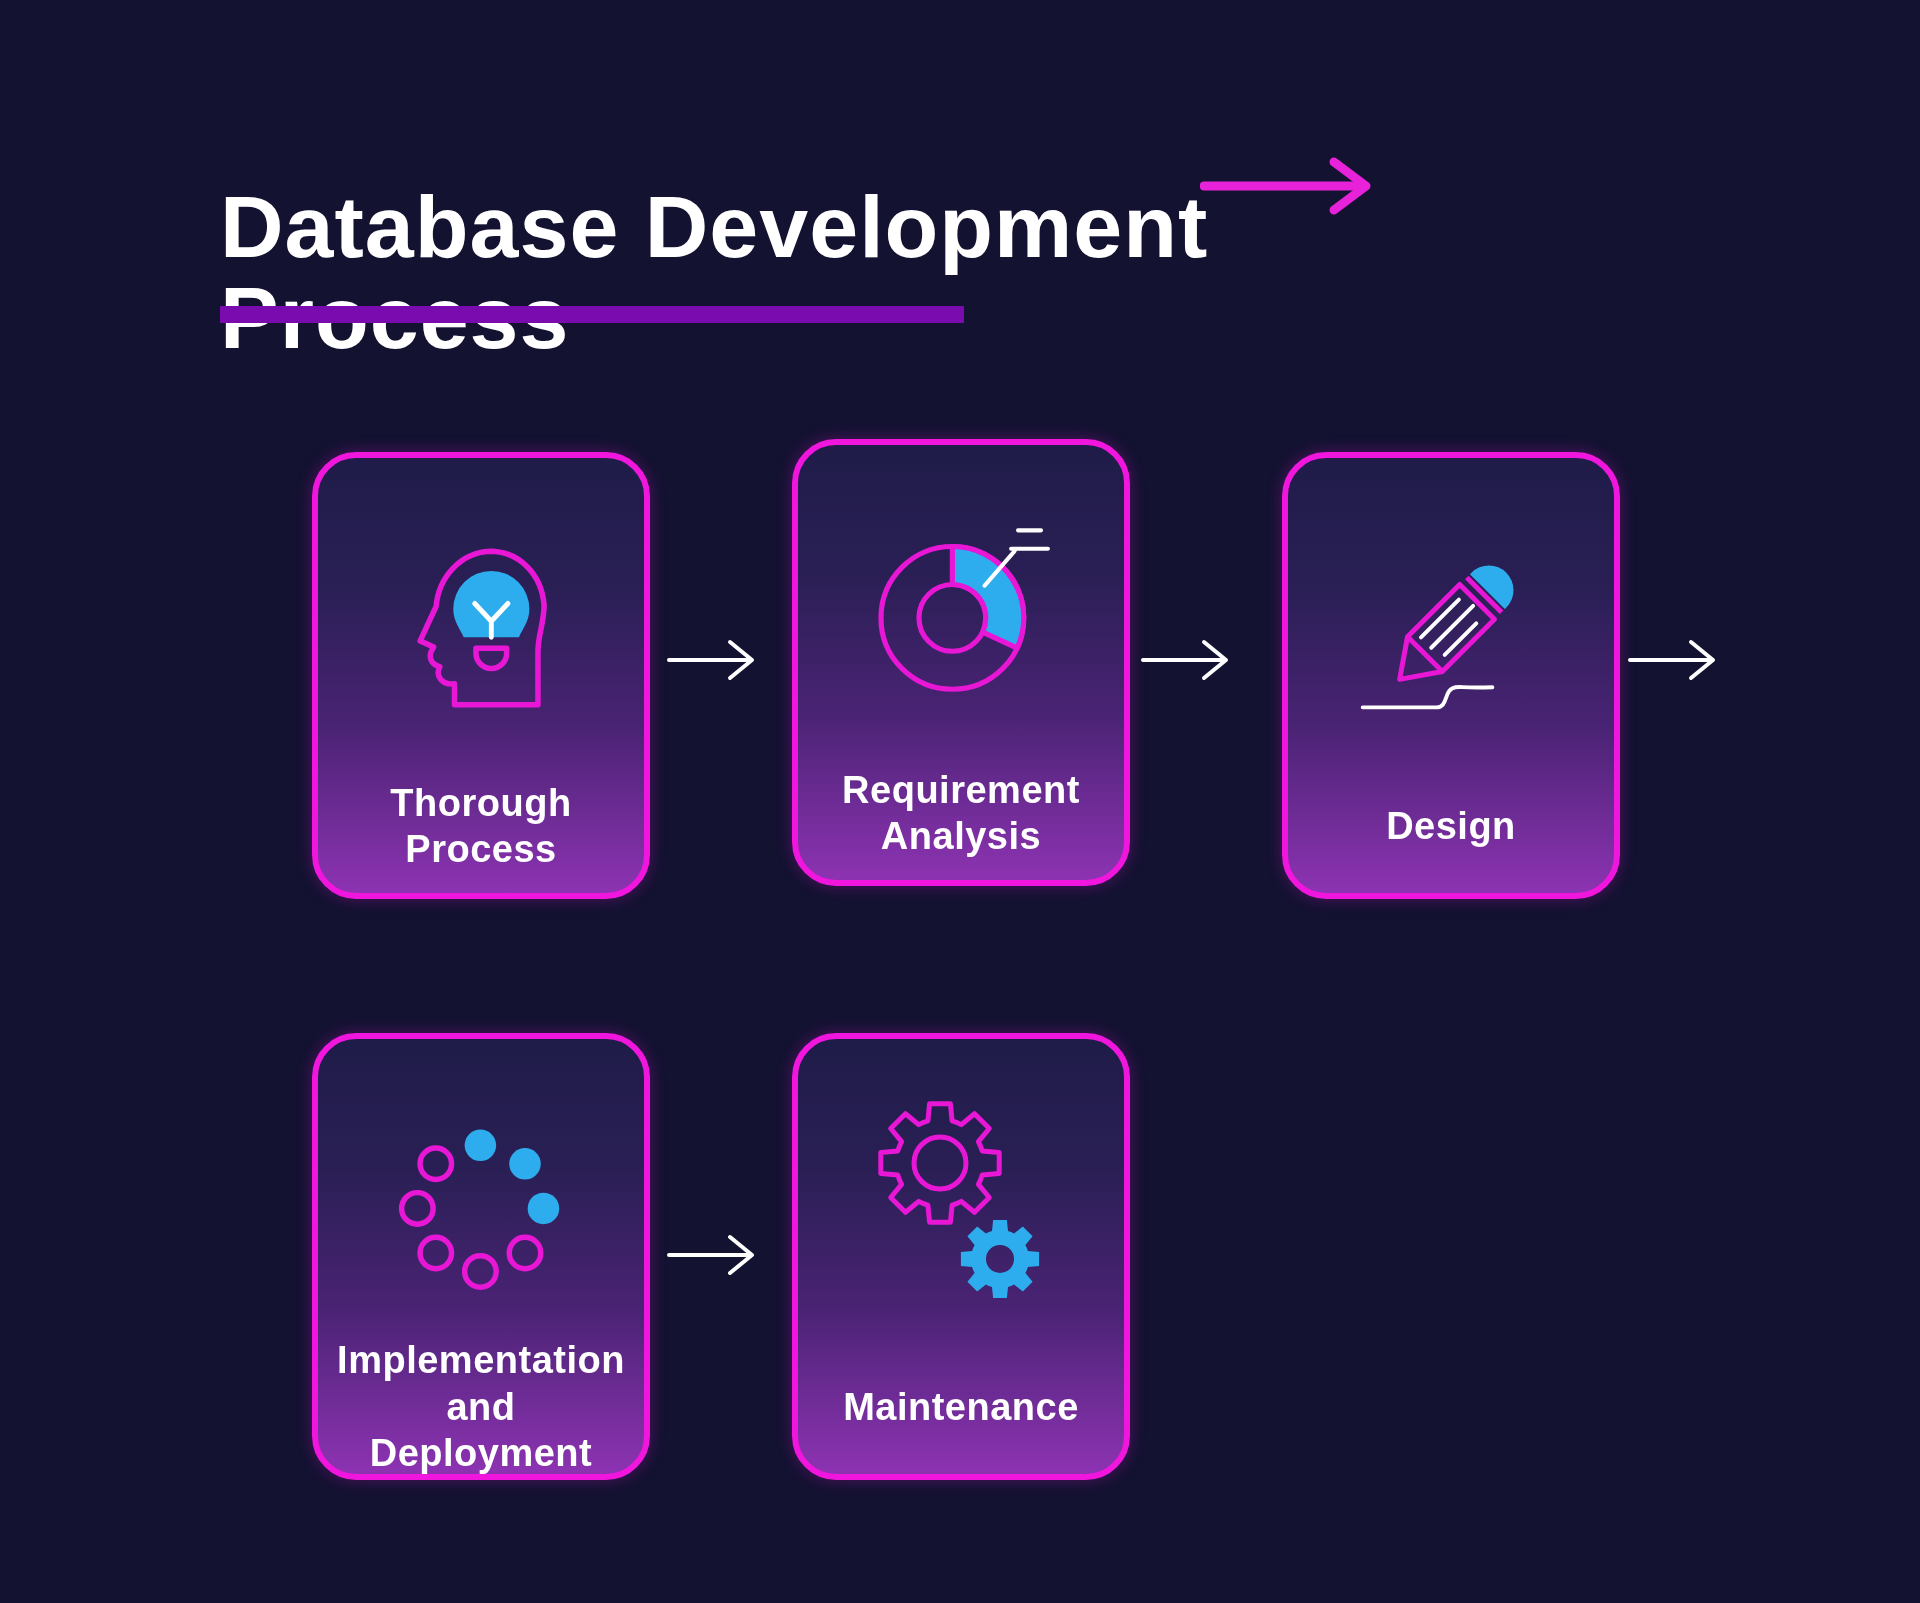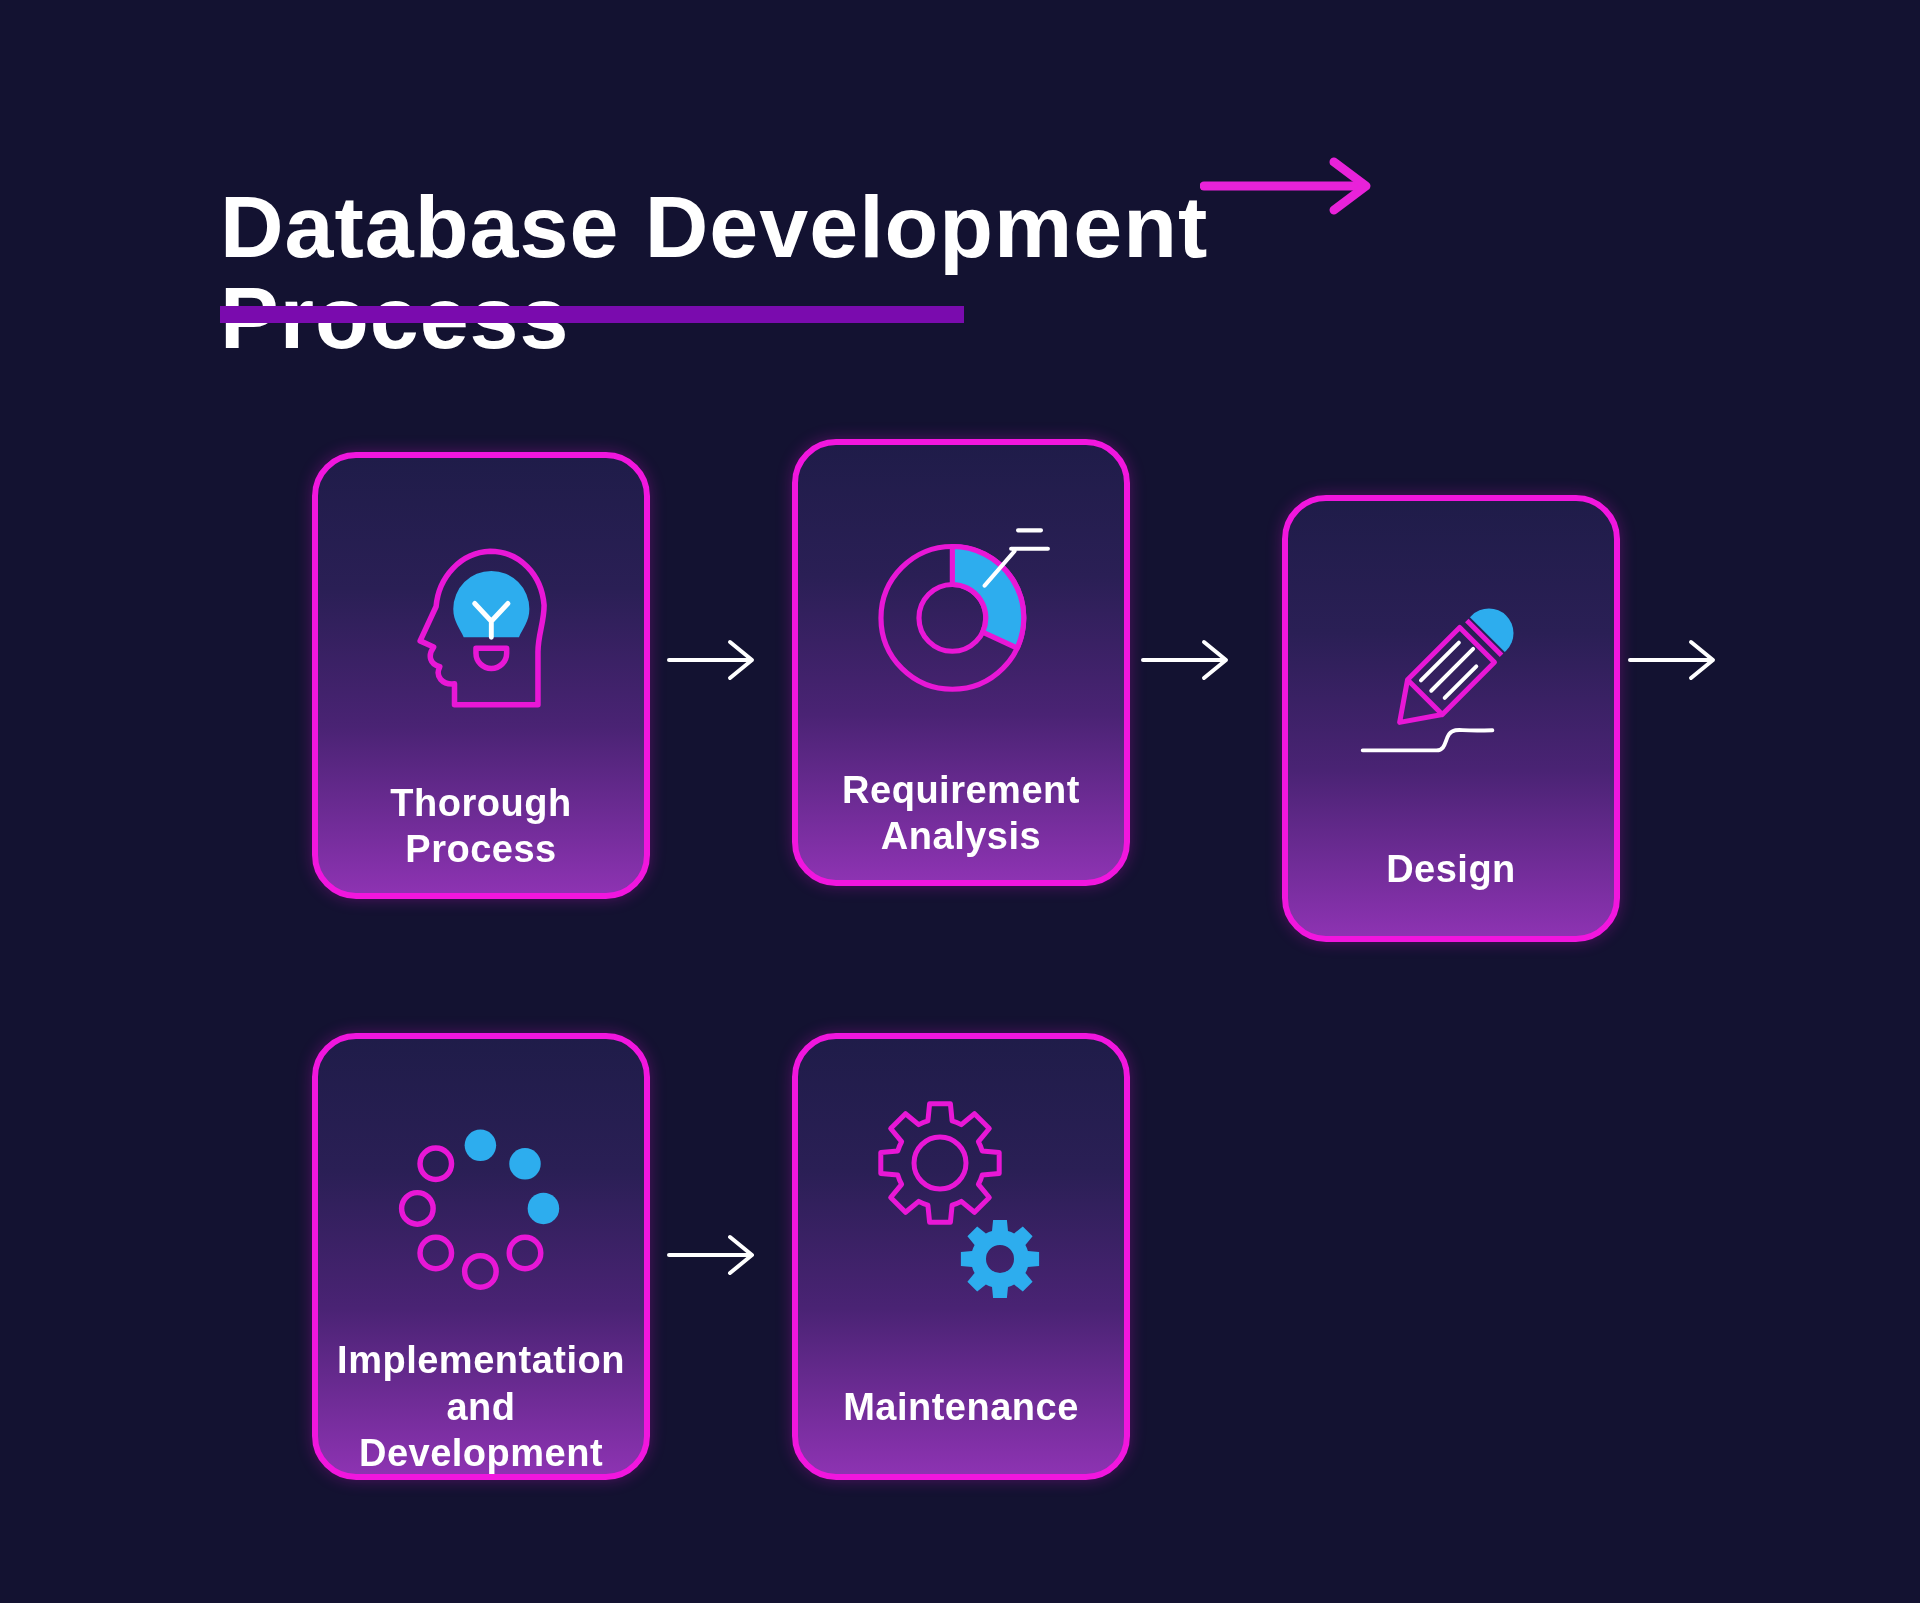--- a/index.html
+++ b/index.html
@@ -29,21 +29,21 @@
     display:flex;align-items:center;justify-content:center;
   }
   .label-area{
     position:absolute;left:12px;right:12px;top:295px;height:146px;
     display:flex;align-items:center;justify-content:center;text-align:center;
     color:#ffffff;font-size:38px;font-weight:700;line-height:1.22;letter-spacing:0.5px;
   }
   .flow-arrow{position:absolute;}
   .pos-c1{left:312px;top:452px;}
   .pos-c2{left:792px;top:439px;}
-  .pos-c3{left:1282px;top:452px;margin-top:43px;}
+  .pos-c3{left:1282px;top:452px;}
   .pos-c4{left:312px;top:1033px;}
   .pos-c5{left:792px;top:1033px;padding-left:16px;}
   .pos-a1{left:666px;top:634px;}
   .pos-a2{left:1140px;top:634px;}
   .pos-a3{left:1627px;top:634px;}
   .pos-a4{left:666px;top:1229px;}
 </style>
 </head>
 <body>
 
@@ -104,21 +104,21 @@
         <circle cx="82" cy="30" r="13" fill="#2dadee"></circle>
         <circle cx="118.8" cy="45.2" r="13" fill="#2dadee"></circle>
         <circle cx="134" cy="82" r="13" fill="#2dadee"></circle>
         <circle cx="118.8" cy="118.8" r="13" fill="none" stroke="#e817d6" stroke-width="4.5"></circle>
         <circle cx="82" cy="134" r="13" fill="none" stroke="#e817d6" stroke-width="4.5"></circle>
         <circle cx="45.2" cy="118.8" r="13" fill="none" stroke="#e817d6" stroke-width="4.5"></circle>
         <circle cx="30" cy="82" r="13" fill="none" stroke="#e817d6" stroke-width="4.5"></circle>
         <circle cx="45.2" cy="45.2" r="13" fill="none" stroke="#e817d6" stroke-width="4.5"></circle>
       </svg>
     </div>
-    <div class="label-area">Implementation and Development</div>
+    <div class="label-area">Implementation and Deployment</div>
   </div>
 
   <div class="card pos-c5">
     <div class="icon-area">
       <svg width="220" height="220" viewBox="0 0 220 220">
         <g transform="translate(89,64)">
           <path d="M 42.2 -12.1 L 59.2 -10.4 L 59.2 10.4 L 42.2 12.1 A 44 44 0 0 1 38.4 21.3 L 49.3 34.5 L 34.5 49.3 L 21.3 38.4 A 44 44 0 0 1 12.1 42.2 L 10.4 59.2 L -10.4 59.2 L -12.1 42.2 A 44 44 0 0 1 -21.3 38.4 L -34.5 49.3 L -49.3 34.5 L -38.4 21.3 A 44 44 0 0 1 -42.2 12.1 L -59.2 10.4 L -59.2 -10.4 L -42.2 -12.1 A 44 44 0 0 1 -38.4 -21.3 L -49.3 -34.5 L -34.5 -49.3 L -21.3 -38.4 A 44 44 0 0 1 -12.1 -42.2 L -10.4 -59.2 L 10.4 -59.2 L 12.1 -42.2 A 44 44 0 0 1 21.3 -38.4 L 34.5 -49.3 L 49.3 -34.5 L 38.4 -21.3 A 44 44 0 0 1 42.2 -12.1 Z" fill="none" stroke="#e817d6" stroke-width="5" stroke-linejoin="round"></path>
           <circle cx="0" cy="0" r="26" fill="none" stroke="#e817d6" stroke-width="5"></circle>
         </g>
         <g transform="translate(149,160)">

